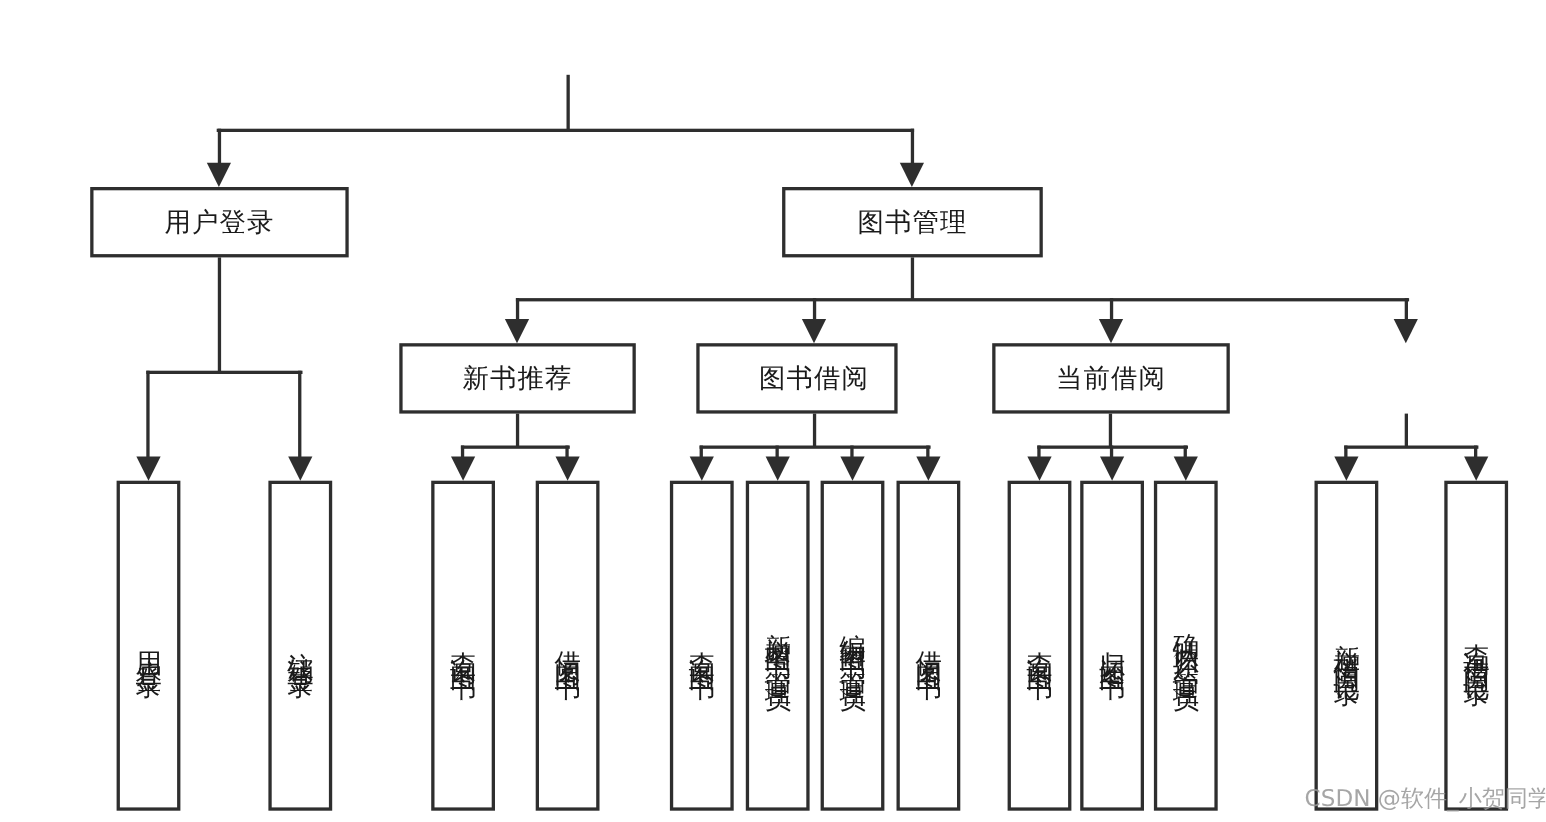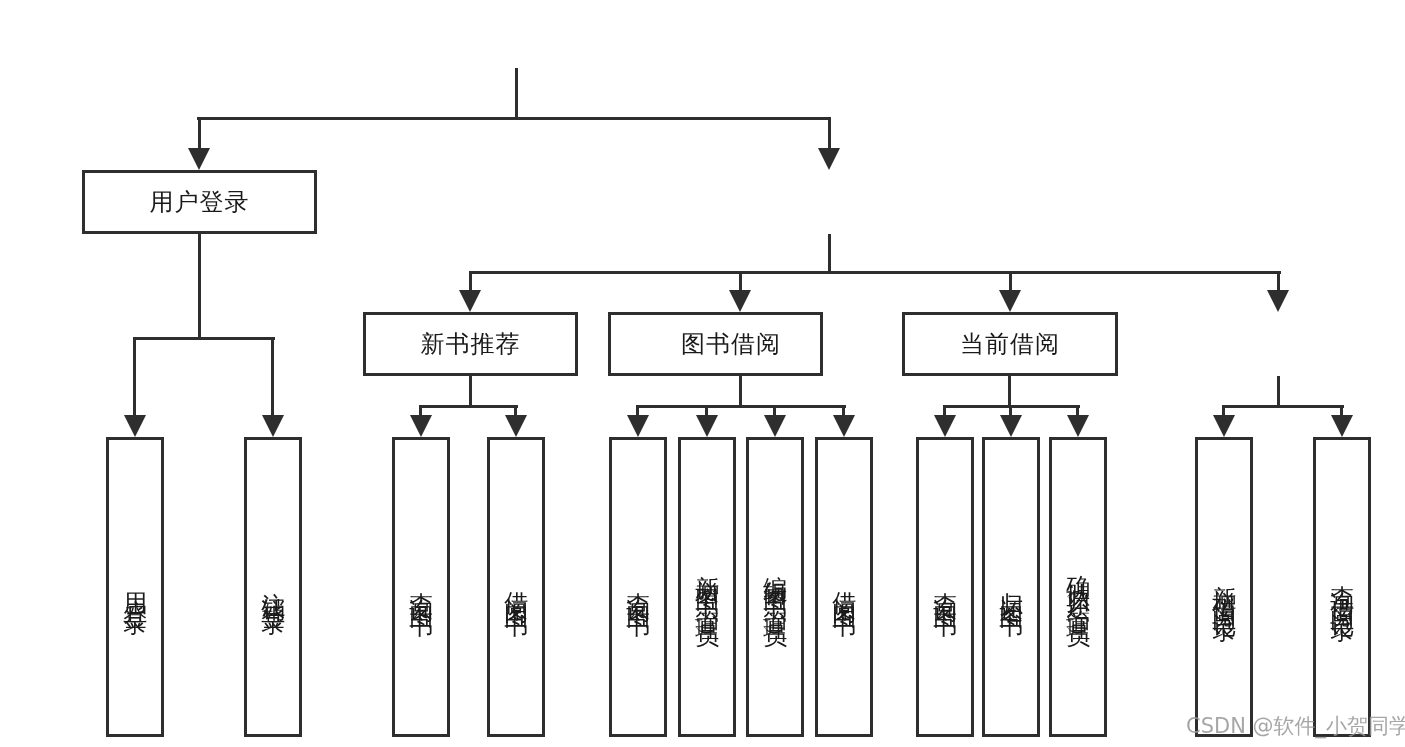--- a/index.html
+++ b/index.html
@@ -50,25 +50,28 @@
 </style>
 </head>
 <body>
 
 <div class="canvas">
 
 
   <div class="box hbox" style="left:82px; top:170px; width:235px; height:64px;">
     <span>用户登录</span>
   </div>
+  <div class="box hbox" style="left:711px; top:170px; width:237px; height:64px;">
+    <span>图书管理</span>
+  </div>
 
   <div class="box hbox" style="left:363px; top:312px; width:215px; height:64px;text-align:right;">
     <span>新书推荐</span>
   </div>
-  <div class="box hbox" style="left:608px; top:312px; width:215px; height:64px;padding-left:31px;">
+  <div class="box hbox" style="left:633px; top:312px; width:183px; height:64px;padding-left:31px;">
     <span>图书借阅</span>
   </div>
   <div class="box hbox" style="left:902px; top:312px; width:216px; height:64px;">
     <span>当前借阅</span>
   </div>
 
   <div class="box" style="left:106px; top:437px; width:58px; height:300px;">
     <span class="vtext">用户登录</span>
   </div>
   <div class="box" style="left:244px; top:437px; width:58px; height:300px;">

